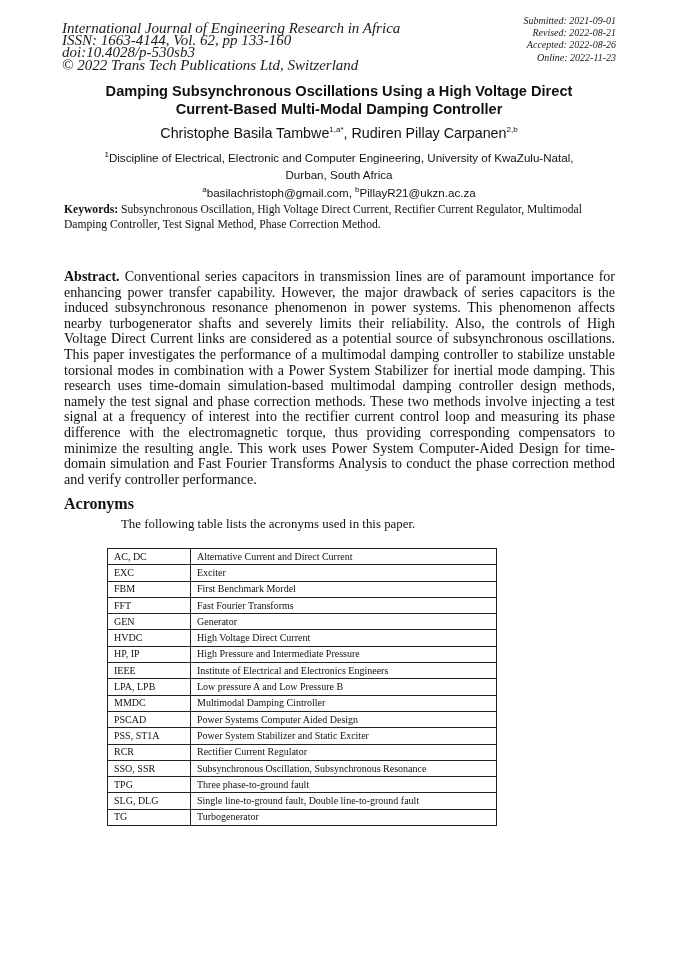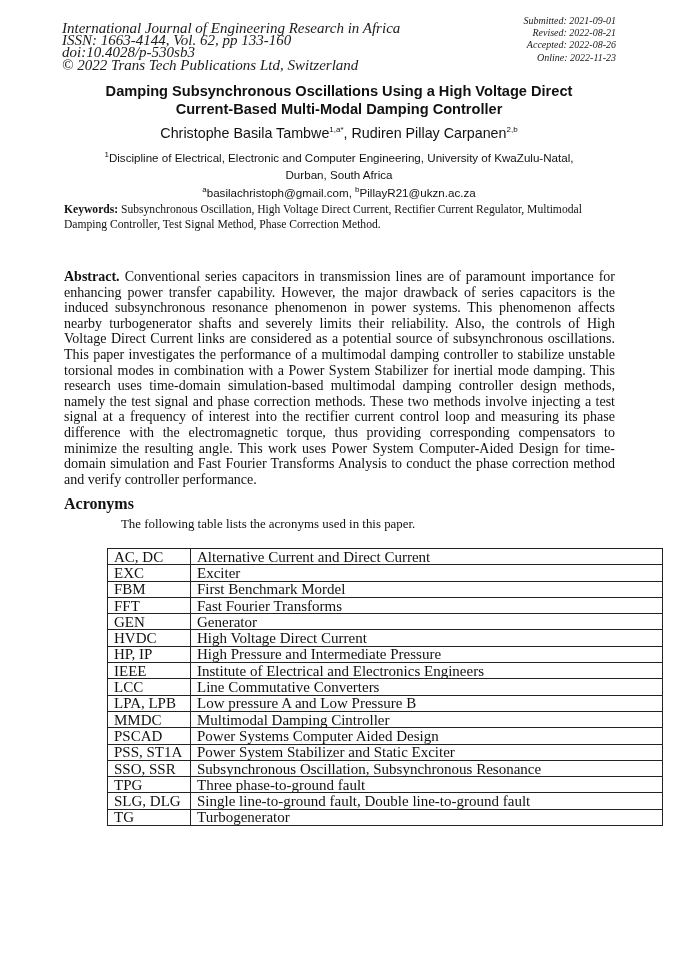--- a/index.html
+++ b/index.html
@@ -50,23 +50,23 @@
     .abstract b { font-weight: bold; }
     .section-heading {
       position: absolute; left: 64px; top: 495px;
       font-family: "Liberation Serif", serif; font-weight: bold; font-size: 16px;
     }
     .intro-text {
       position: absolute; left: 81px; top: 517px;
       font-family: "Liberation Serif", serif; font-size: 12.9px; margin-left: 40px;
     }
     table.acronyms {
-      position: absolute; left: 107px; top: 548px; width: 556px;
+      position: absolute; left: 107px; top: 548px; width: 390px;
       border-collapse: collapse;
-      font-family: "Liberation Serif", serif; font-size: 15px;
+      font-family: "Liberation Serif", serif; font-size: 10px;
     }
     table.acronyms td {
       border: 1px solid #222;
       height: 15.3px; line-height: 14px; padding: 0 0 0 6px;
       white-space: nowrap; vertical-align: middle;
     }
     table.acronyms td.abbr { width: 76px; }
   </style>
 </head>
 <body>
@@ -134,38 +134,38 @@
       </tr>
       <tr>
         <td class="abbr">HP, IP</td>
         <td>High Pressure and Intermediate Pressure</td>
       </tr>
       <tr>
         <td class="abbr">IEEE</td>
         <td>Institute of Electrical and Electronics Engineers</td>
       </tr>
       <tr>
-        <td class="abbr">LCC</td>
-        <td>Line Commutative Converters</td>
-      </tr>
-      <tr>
         <td class="abbr">LPA, LPB</td>
         <td>Low pressure A and Low Pressure B</td>
       </tr>
       <tr>
         <td class="abbr">MMDC</td>
         <td>Multimodal Damping Cintroller</td>
       </tr>
       <tr>
         <td class="abbr">PSCAD</td>
         <td>Power Systems Computer Aided Design</td>
       </tr>
       <tr>
         <td class="abbr">PSS, ST1A</td>
         <td>Power System Stabilizer and Static Exciter</td>
+      </tr>
+      <tr>
+        <td class="abbr">RCR</td>
+        <td>Rectifier Current Regulator</td>
       </tr>
       <tr>
         <td class="abbr">SSO, SSR</td>
         <td>Subsynchronous Oscillation, Subsynchronous Resonance</td>
       </tr>
       <tr>
         <td class="abbr">TPG</td>
         <td>Three phase-to-ground fault</td>
       </tr>
       <tr>

